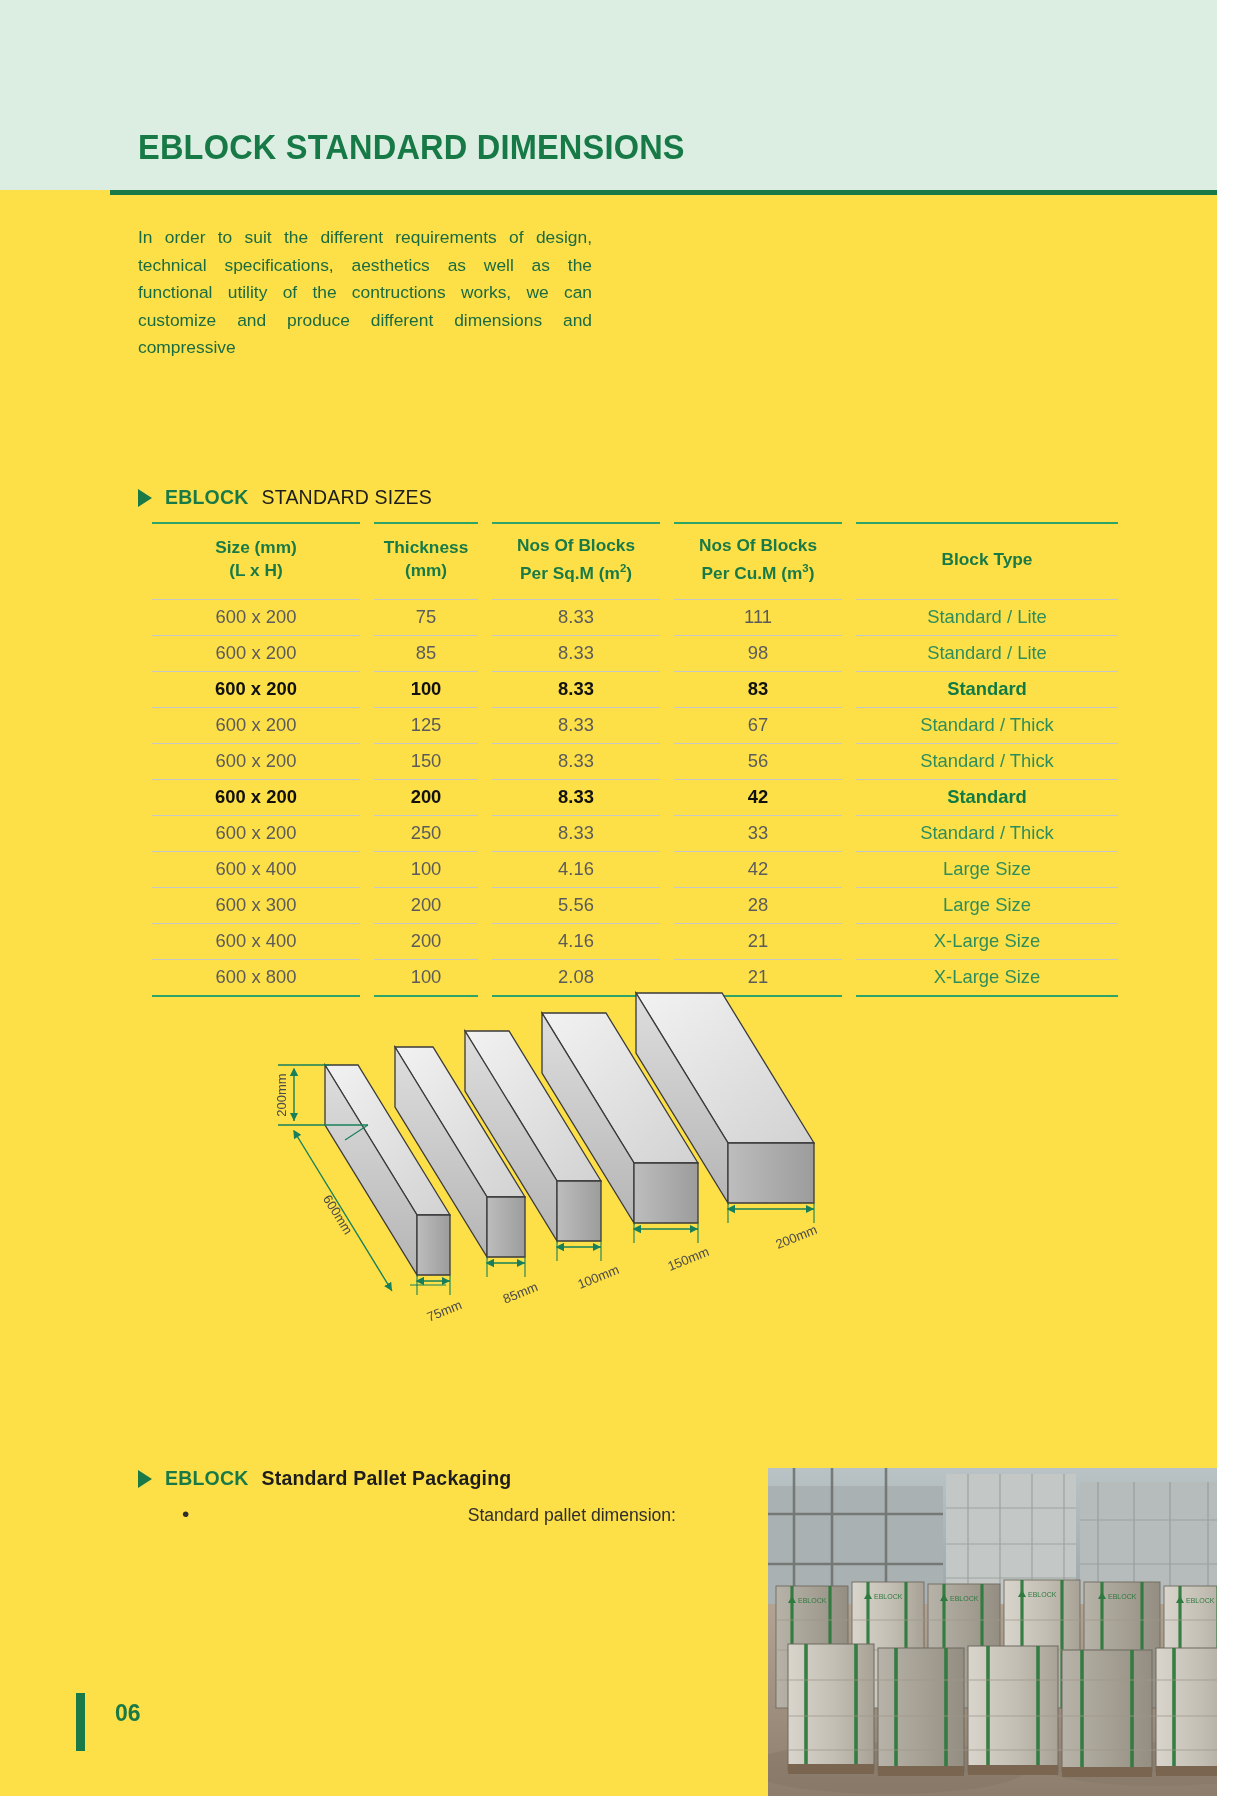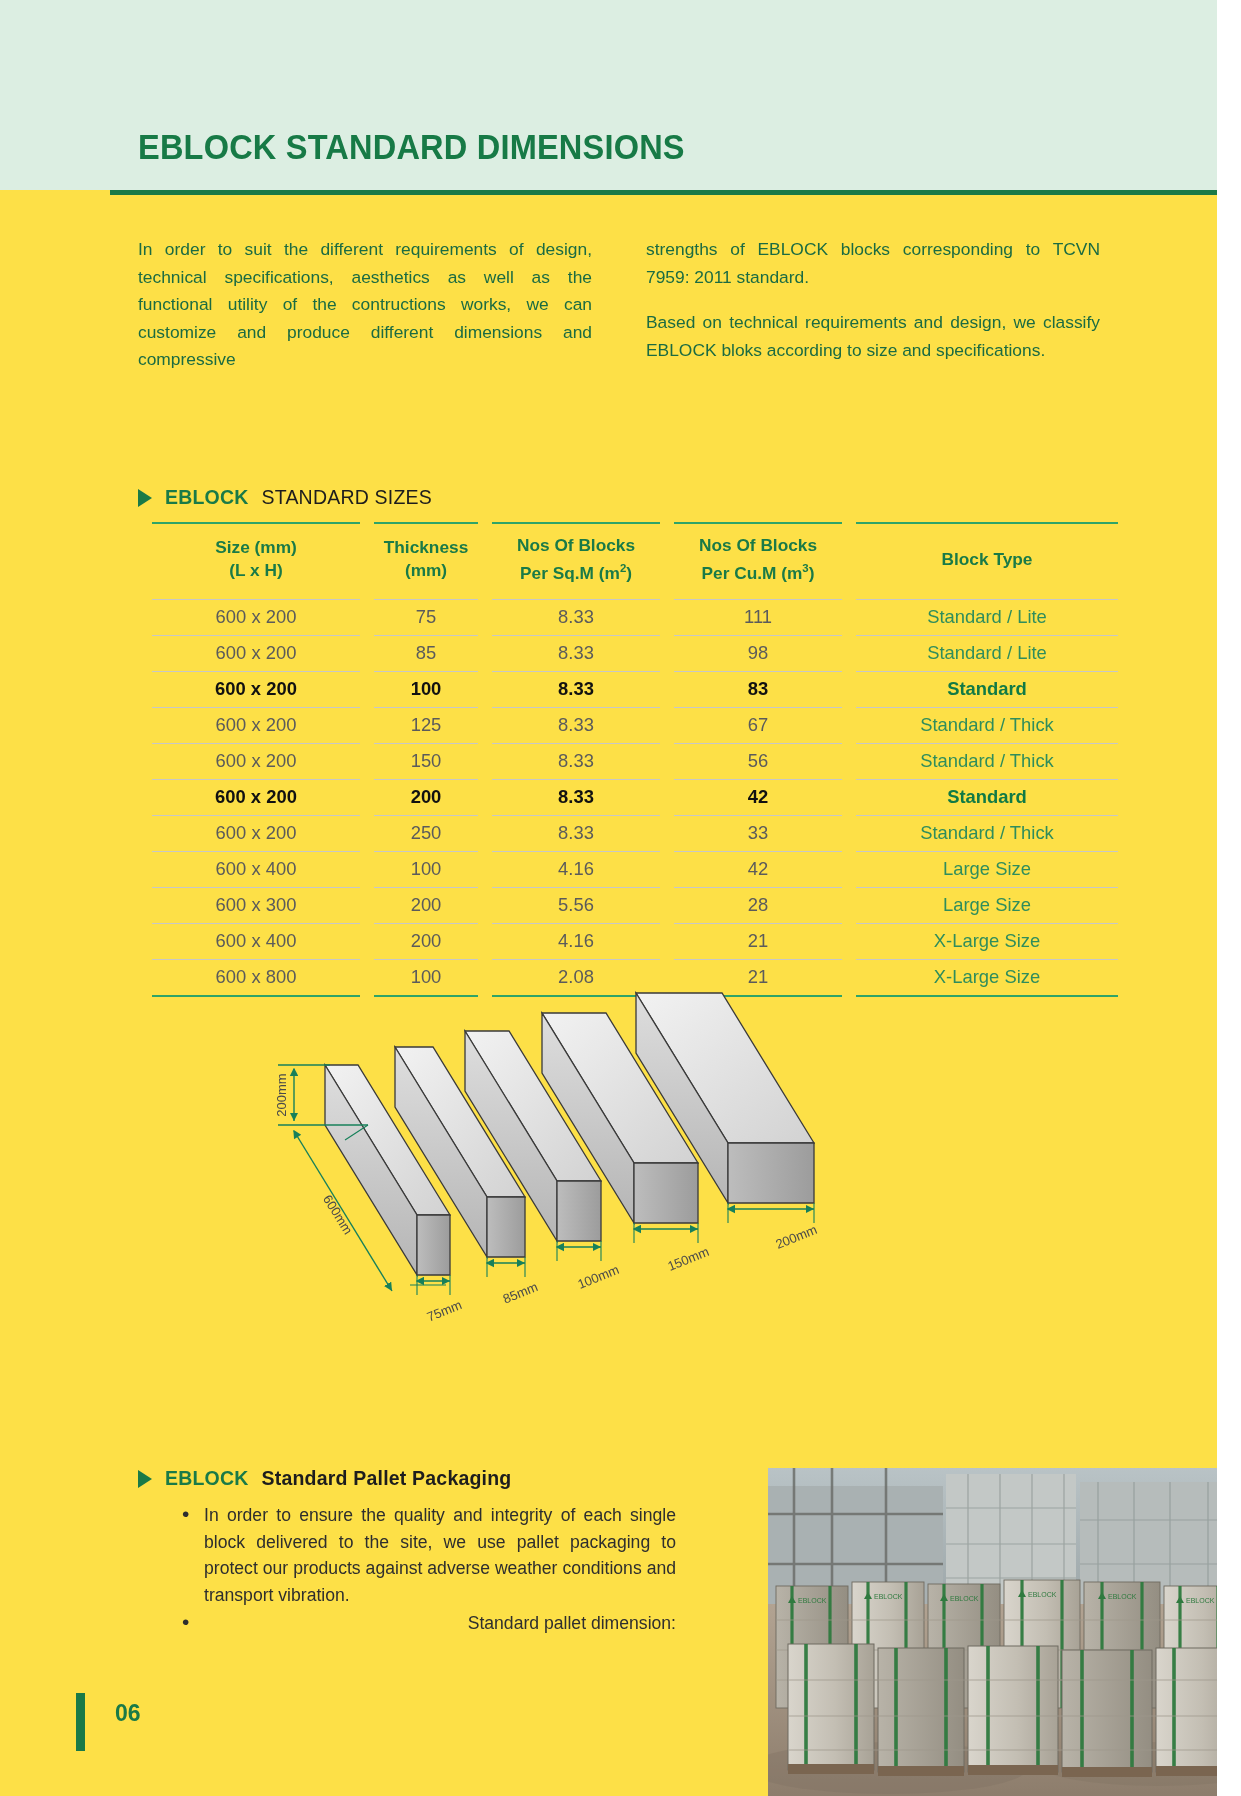--- a/index.html
+++ b/index.html
@@ -57,21 +57,20 @@
     display: flex;
     gap: 54px;
   }
   .intro-col { width: 454px; }
   .intro-col p {
     font-size: 17.4px;
     line-height: 27.5px;
     color: #1b6b42;
     text-align: justify;
     font-weight: 500;
-    margin-top: 12px;
   }
   .intro-col p + p { margin-top: 18px; }
 
   .note {
     position: absolute;
     left: 138px;
     top: 396px;
     width: 962px;
     font-size: 16.6px;
     line-height: 25px;
@@ -233,24 +232,20 @@
 
 <div class="page">
 
   <div class="header-band"></div>
   <div class="header-title">EBLOCK STANDARD DIMENSIONS</div>
   <div class="header-rule"></div>
 
   <div class="intro">
     <div class="intro-col">
       <p>In order to suit the different requirements of design, technical specifications, aesthetics as well as the functional utility of the contructions works, we can customize and produce different dimensions and compressive</p>
-    </div>
-    <div class="intro-col">
-      <p>strengths of EBLOCK blocks corresponding to TCVN 7959: 2011 standard.</p>
-      <p>Based on technical requirements and design, we classify EBLOCK bloks according to size and specifications.</p>
     </div>
   </div>
 
 
   <div class="section-head sizes">
     <span class="tri"></span>
     <span class="sh-brand">EBLOCK</span>
     <span class="sh-rest">STANDARD SIZES</span>
   </div>
 
@@ -470,23 +465,20 @@
 
   <div class="section-head pallet">
     <span class="tri"></span>
     <span class="sh-brand">EBLOCK</span>
     <span class="sh-rest">Standard Pallet Packaging</span>
   </div>
 
   <div class="pallet-body">
     <ul>
       <li>
-        <span>In order to ensure the quality and integrity of each single block delivered to the site, we use pallet packaging to protect our products against adverse weather conditions and transport vibration.</span>
-      </li>
-      <li>
         <span class="nojust">Standard pallet dimension:</span>
       </li>
     </ul>
   </div>
 
   <div class="photo">
     <svg width="473" height="328" viewBox="0 0 473 328" xmlns="http://www.w3.org/2000/svg">
       <defs>
         <linearGradient id="sky" x1="0" y1="0" x2="0" y2="1">
           <stop offset="0%" stop-color="#b9c3c6"></stop>

